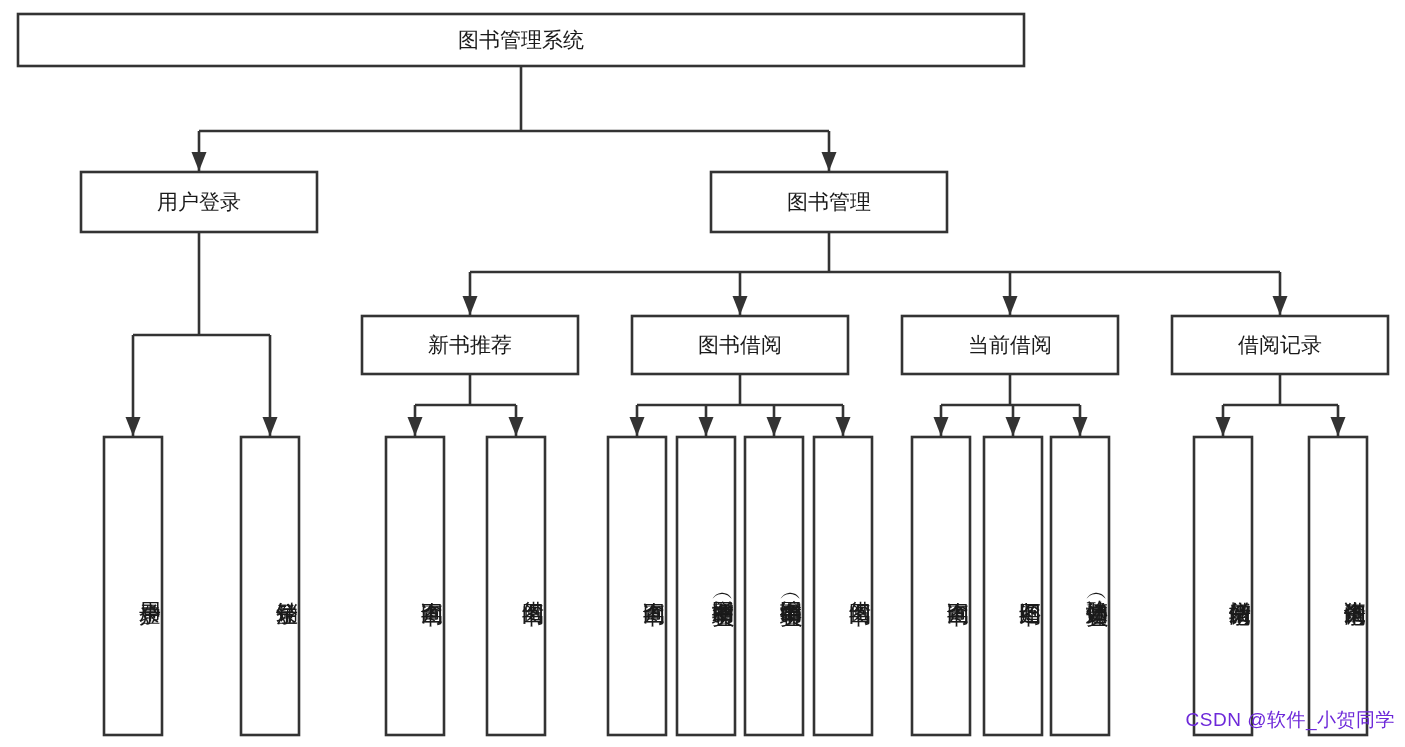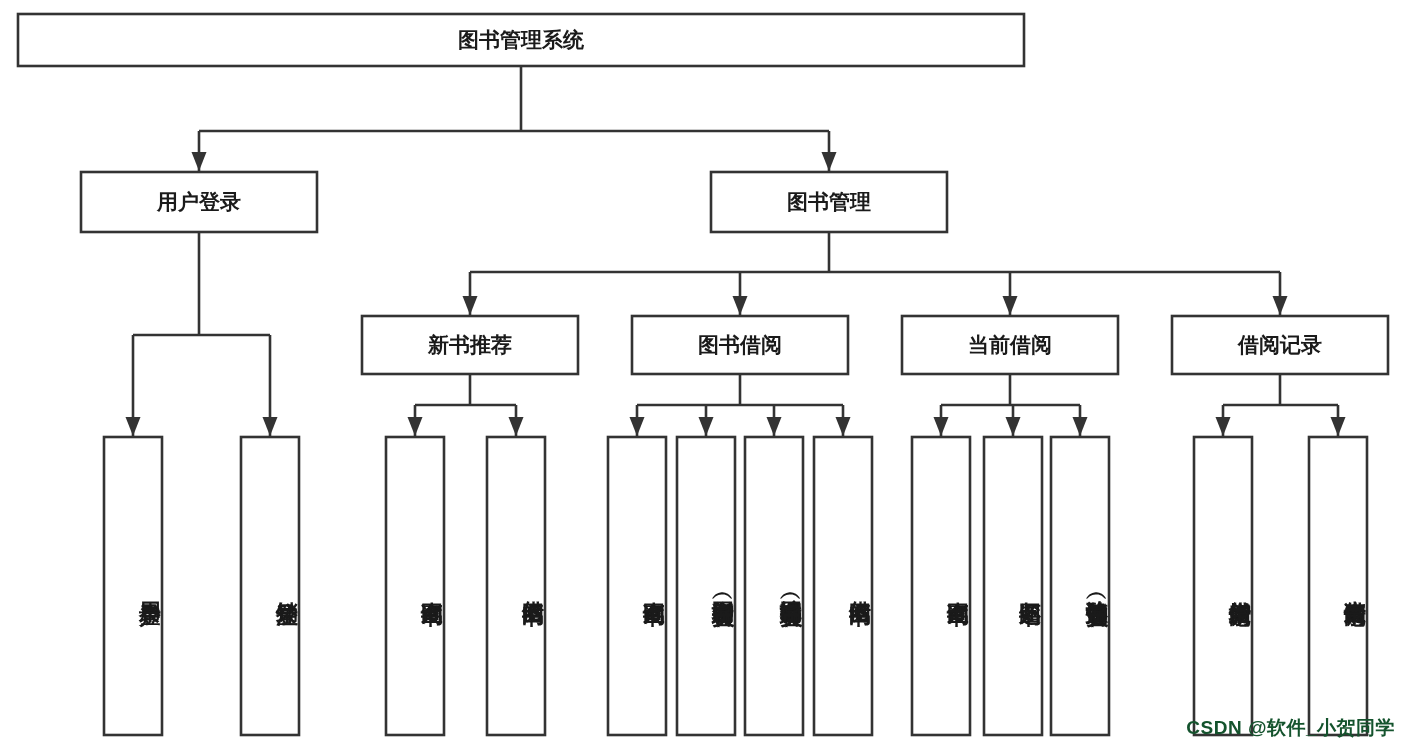--- a/index.html
+++ b/index.html
@@ -11,21 +11,20 @@
     width: 1405px;
     height: 747px;
     font-family: "Liberation Sans", "DejaVu Sans", sans-serif;
     overflow: hidden;
     position: relative;
   }
   #diagram-root {
     position: relative;
     width: 1405px;
     height: 747px;
-    font-weight: bold;
   }
   svg.flow {
     position: absolute;
     top: 0;
     left: 0;
     width: 1405px;
     height: 747px;
   }
   .node-rect {
     fill: #ffffff;
@@ -60,24 +59,24 @@
     font-size: 22px;
     line-height: 1.05;
     color: #1a1a1a;
     letter-spacing: 1px;
     white-space: nowrap;
     pointer-events: none;
   }
   .watermark {
     position: absolute;
     right: 10px;
-    bottom: 6px;
+    bottom: 14px;
     font-family: "Liberation Sans", "DejaVu Sans", sans-serif;
     font-size: 19px;
-    color: #14532d;
+    color: #6d28d9;
     letter-spacing: 0.5px;
     white-space: nowrap;
   }
 </style>
 </head>
 <body>
 
 <div id="diagram-root">
 
   <svg class="flow" viewBox="0 0 1405 747">

